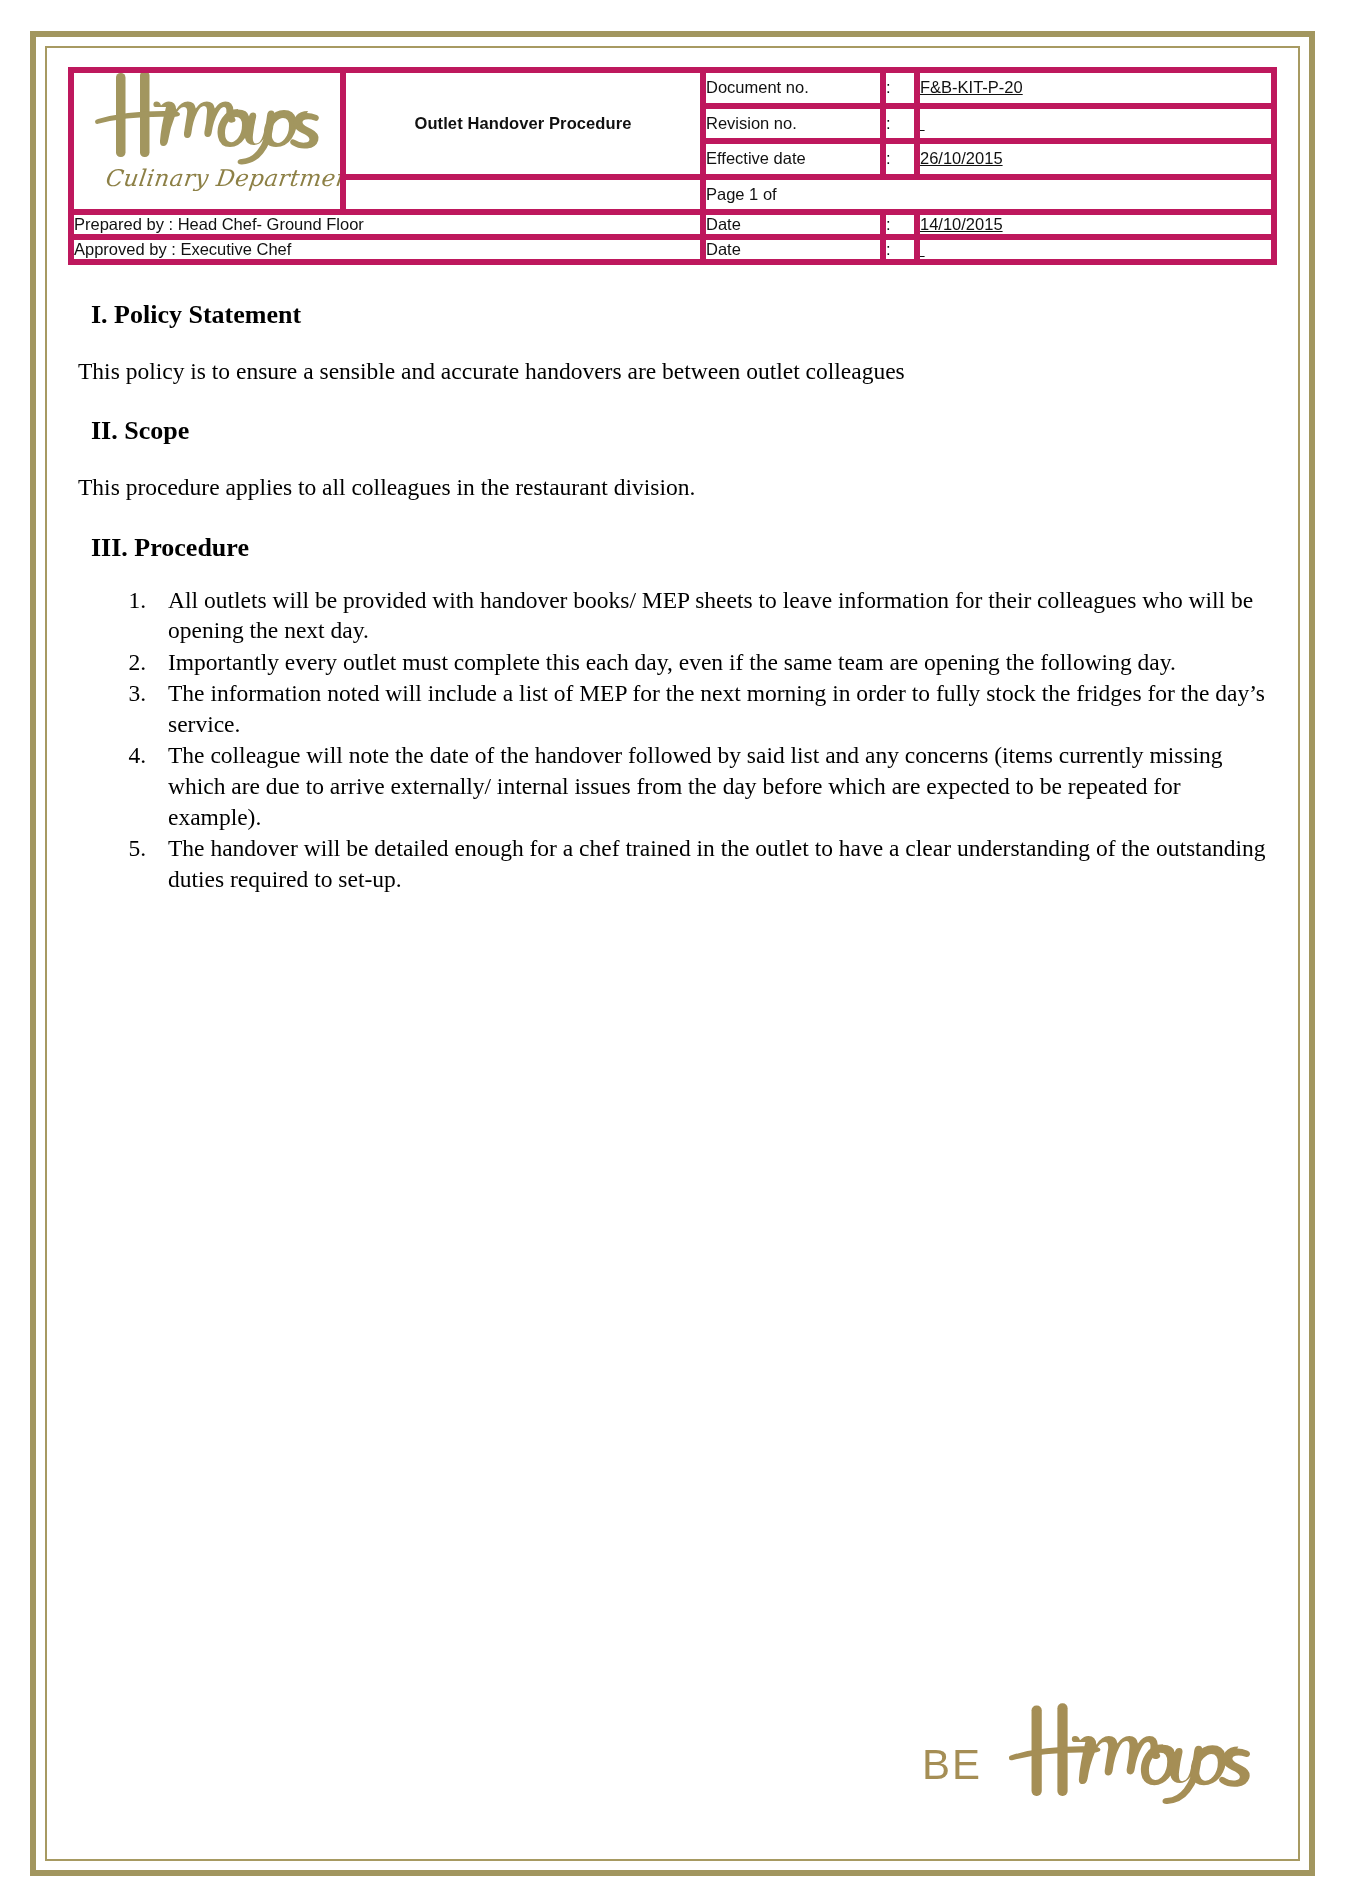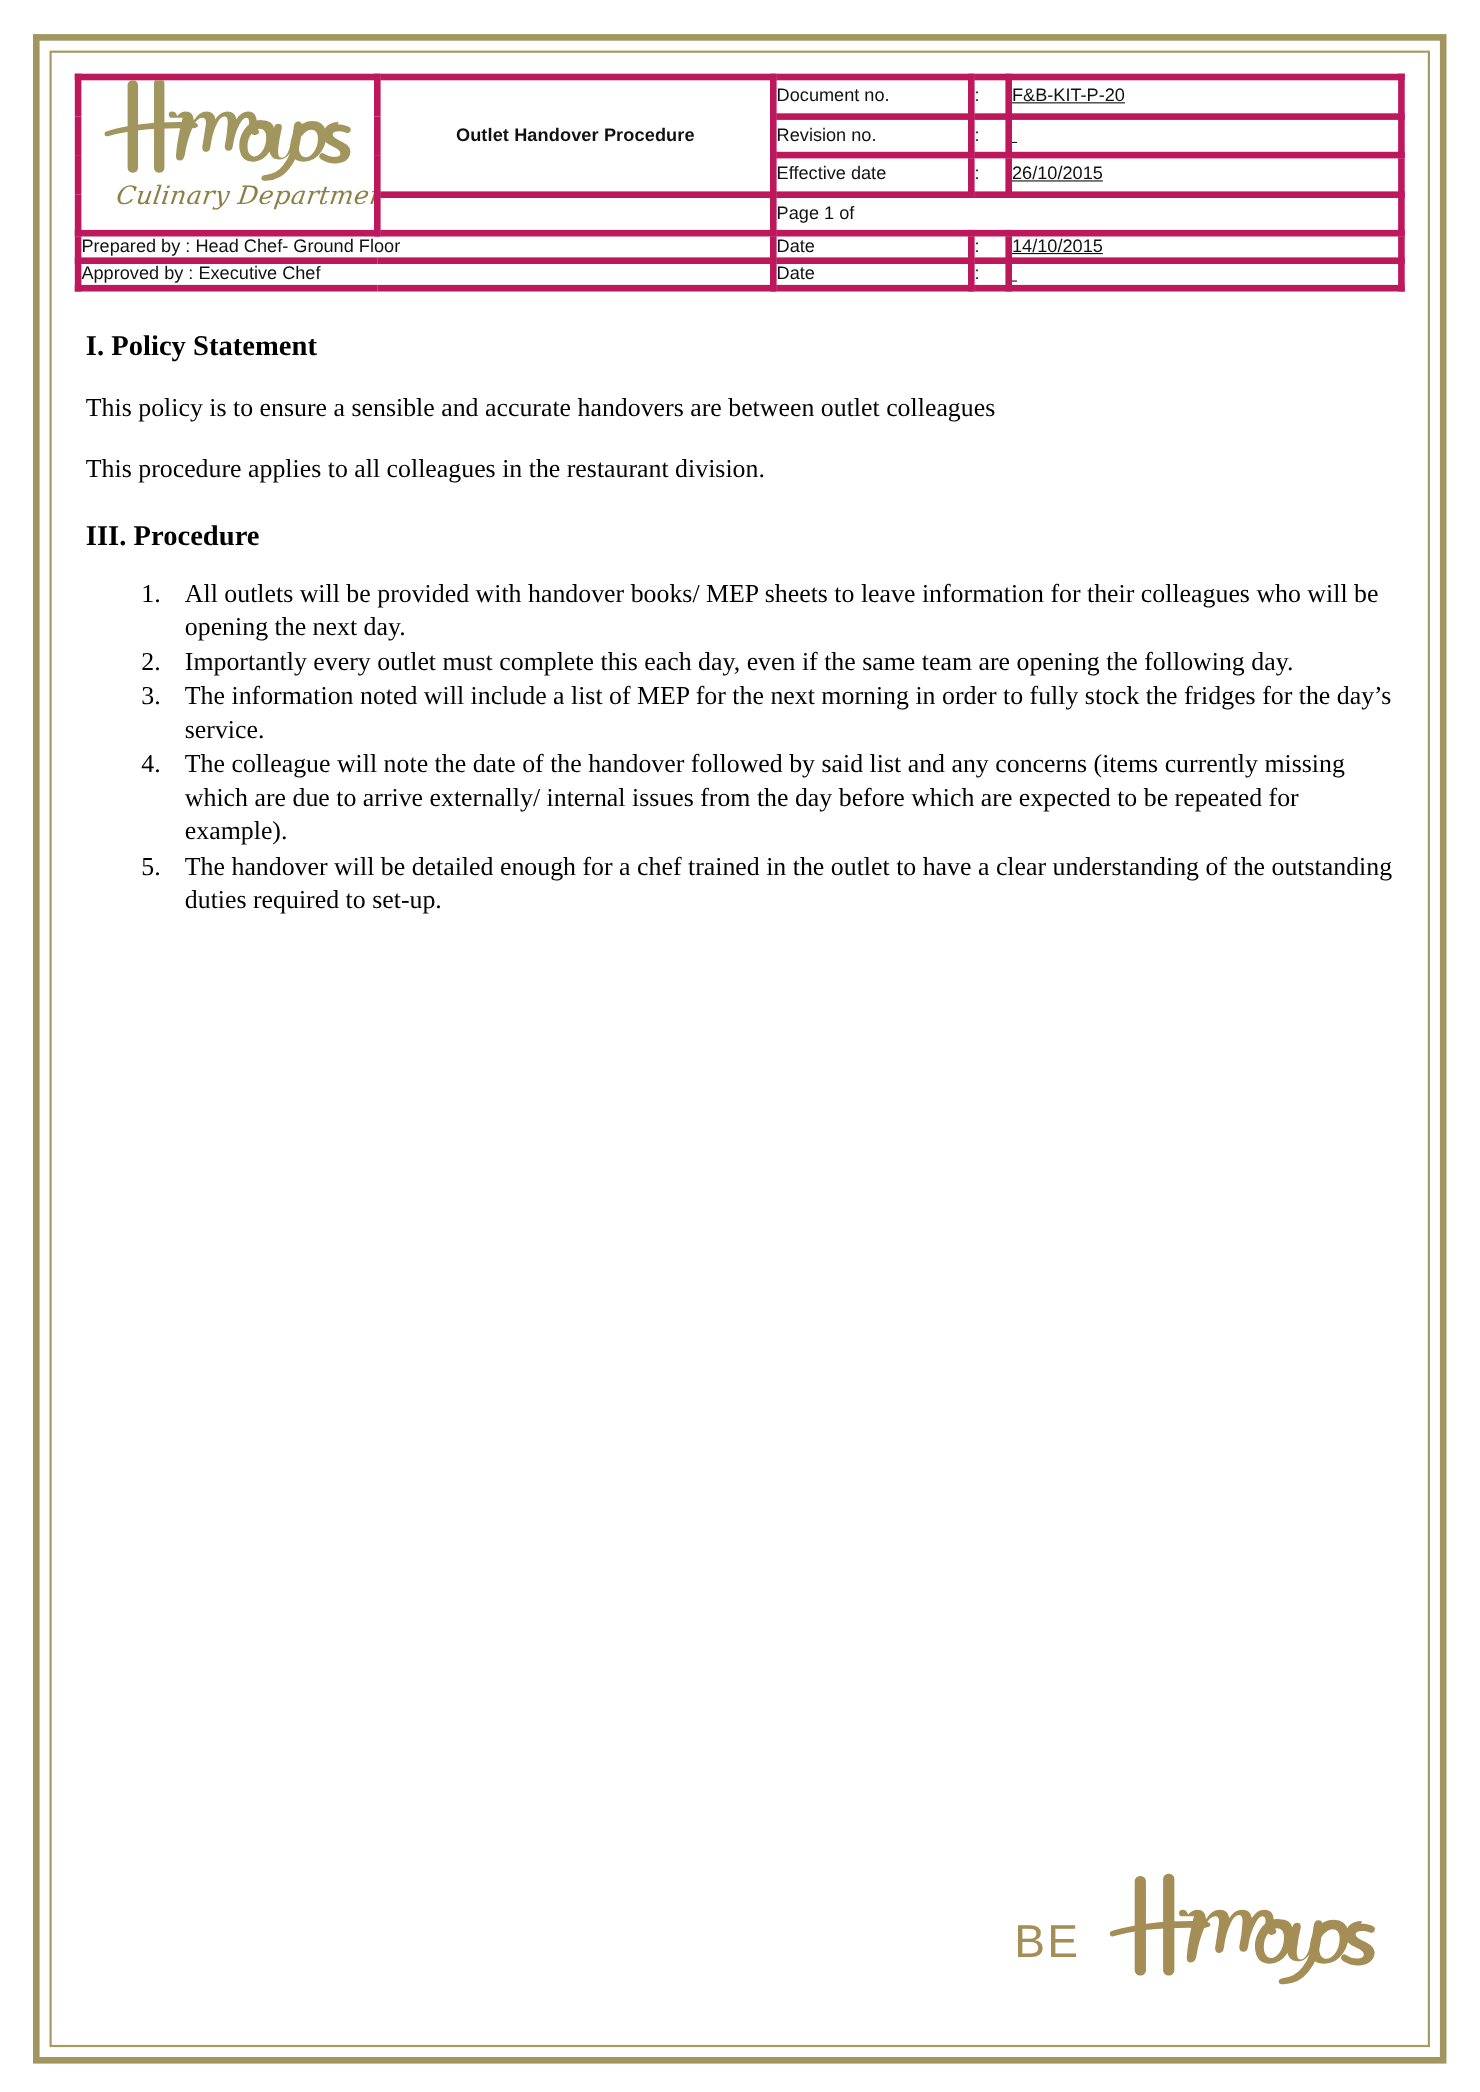--- a/index.html
+++ b/index.html
@@ -106,21 +106,21 @@
     transform: skewX(-8deg);
   }
 
   
   .body-area { padding: 0 10px; }
   h2.sec {
     font-family: "Liberation Serif", serif;
     font-weight: bold;
     font-size: 26px;
     color: #000;
-    margin: 29px 0 0 0;
+    margin: 29px 0 0 13px;
     line-height: 1.2;
   }
   h2.sec.first { margin-top: 34px; }
   p.para {
     font-size: 23.5px;
     line-height: 1.28;
     color: #000;
     margin: 26px 0 0 0;
   }
   ol.proc {
@@ -220,20 +220,21 @@
        <td class="value-cell">&nbsp;</td>
      </tr>
     </tbody>
    </table>
 
    <div class="body-area">
 
      <h2 class="sec first">I. Policy Statement</h2>
      <p class="para">This policy is to ensure a sensible and accurate handovers are between outlet colleagues</p>
 
+     <h2 class="sec">II. Scope</h2>
      <p class="para">This procedure applies to all colleagues in the restaurant division.</p>
 
      <h2 class="sec">III. Procedure</h2>
      <ol class="proc">
        <li>All outlets will be provided with handover books/ MEP sheets to leave information for their colleagues who will be opening the next day.</li>
        <li>Importantly every outlet must complete this each day, even if the same team are opening the following day.</li>
        <li>The information noted will include a list of MEP for the next morning in order to fully stock the fridges for the day’s service.</li>
        <li>The colleague will note the date of the handover followed by said list and any concerns (items currently missing which are due to arrive externally/ internal issues from the day before which are expected to be repeated for example).</li>
        <li>The handover will be detailed enough for a chef trained in the outlet to have a clear understanding of the outstanding duties required to set-up.</li>
      </ol>

